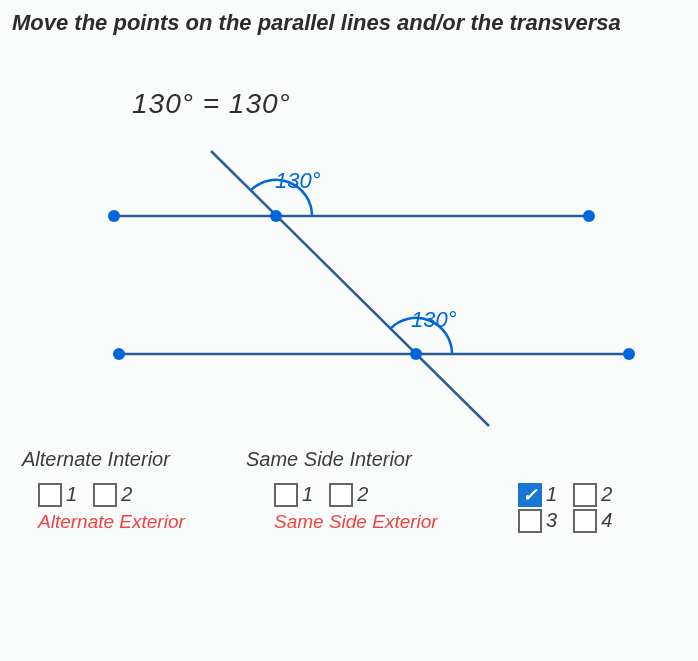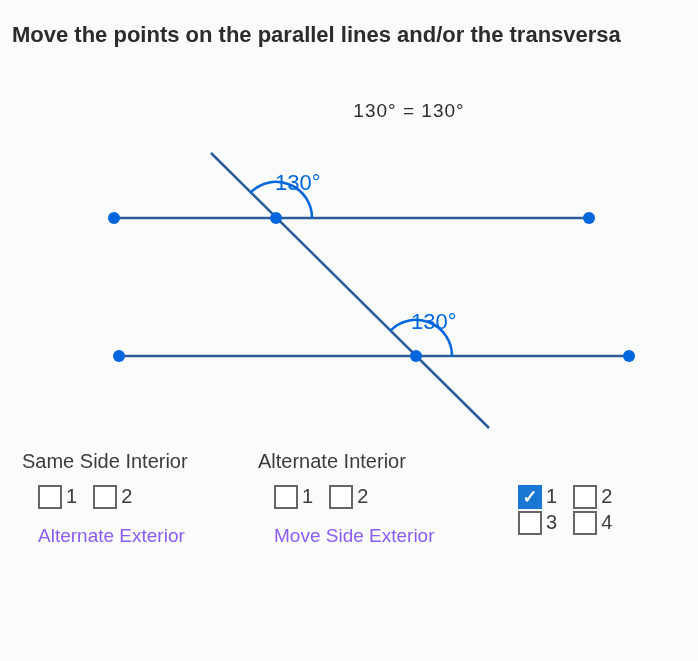--- a/index.html
+++ b/index.html
@@ -9,32 +9,33 @@
     }
     body {
       width: 698px;
       height: 661px;
       font-family: Arial, sans-serif;
       background: #fafbfb;
       color: #2c2c2c;
       overflow: hidden;
     }
     .container {
-      padding: 20px 12px;
+      padding: 8px 12px;
+      font-style: italic;
     }
     .instructions {
       font-size: 22px;
       font-weight: bold;
       line-height: 1.4;
       color: #2c2c2c;
       margin-bottom: 18px;
     }
     .equation {
-      font-size: 19px;
-      text-align: center;
+      font-size: 28px;
+      text-align: left;
       margin-left: 120px;
       margin-bottom: 6px;
       color: #2f2f2f;
       letter-spacing: 1px;
     }
     .diagram {
       position: relative;
       width: 660px;
       height: 310px;
       margin: 0 auto 12px;
@@ -97,22 +98,22 @@
       border-color: #1976d2;
     }
     .checkbox.checked::after {
       content: "✓";
       color: #fff;
       font-size: 18px;
       font-weight: bold;
     }
     .sub-label {
       font-size: 19px;
-      color: #8b5cf6;
-      margin-top: 16px;
+      color: #ef4444;
+      margin-top: 4px;
     }
     .group3-bottom {
       display: flex;
       gap: 16px;
       margin-top: 2px;
     }
   </style>
 </head>
 <body>
 
@@ -143,22 +144,22 @@
       <circle cx="610" cy="228" r="6" fill="#0066dd"></circle>
 
       <circle cx="257" cy="90" r="6" fill="#0066dd"></circle>
       <circle cx="397" cy="228" r="6" fill="#0066dd"></circle>
     </svg>
     <div class="angle-label" style="left:256px; top:42px;">130°</div>
     <div class="angle-label" style="left:392px; top:181px;">130°</div>
   </div>
 
   <div class="controls-row1">
+    <span style="width:178px">Alternate Interior</span>
     <span style="width:190px">Same Side Interior</span>
-    <span style="width:178px">Alternate Interior</span>
   </div>
 
   <div class="controls-row2">
 
     <div class="control-group" style="width:170px">
       <div class="checkbox-pair">
         <div class="checkbox-item">
           <div class="checkbox"></div>
           <span>1</span>
         </div>
@@ -174,21 +175,21 @@
       <div class="checkbox-pair">
         <div class="checkbox-item">
           <div class="checkbox"></div>
           <span>1</span>
         </div>
         <div class="checkbox-item">
           <div class="checkbox"></div>
           <span>2</span>
         </div>
       </div>
-      <div class="sub-label">Move Side Exterior</div>
+      <div class="sub-label">Same Side Exterior</div>
     </div>
 
     <div class="control-group" style="padding-left:6px">
       <div class="checkbox-pair">
         <div class="checkbox-item">
           <div class="checkbox checked"></div>
           <span>1</span>
         </div>
         <div class="checkbox-item">
           <div class="checkbox"></div>

